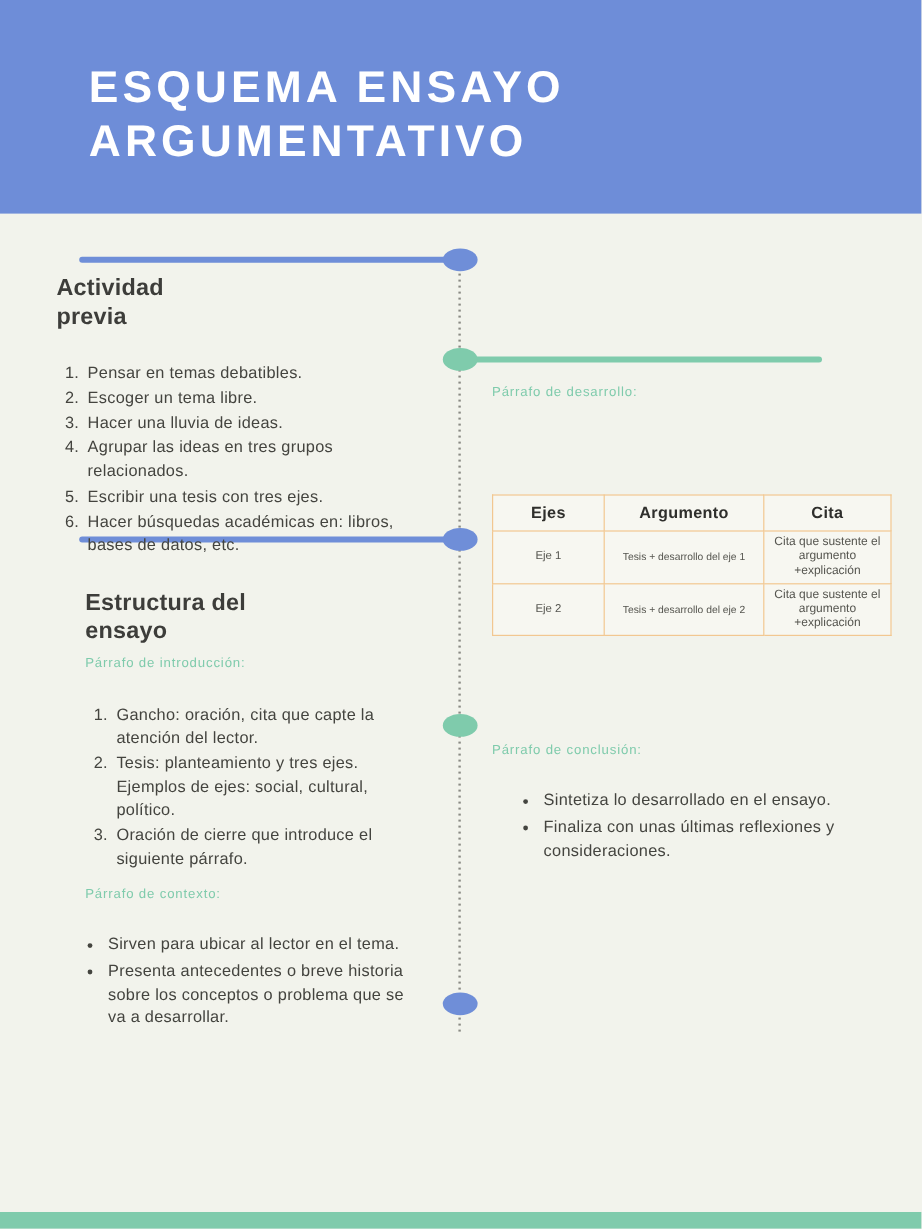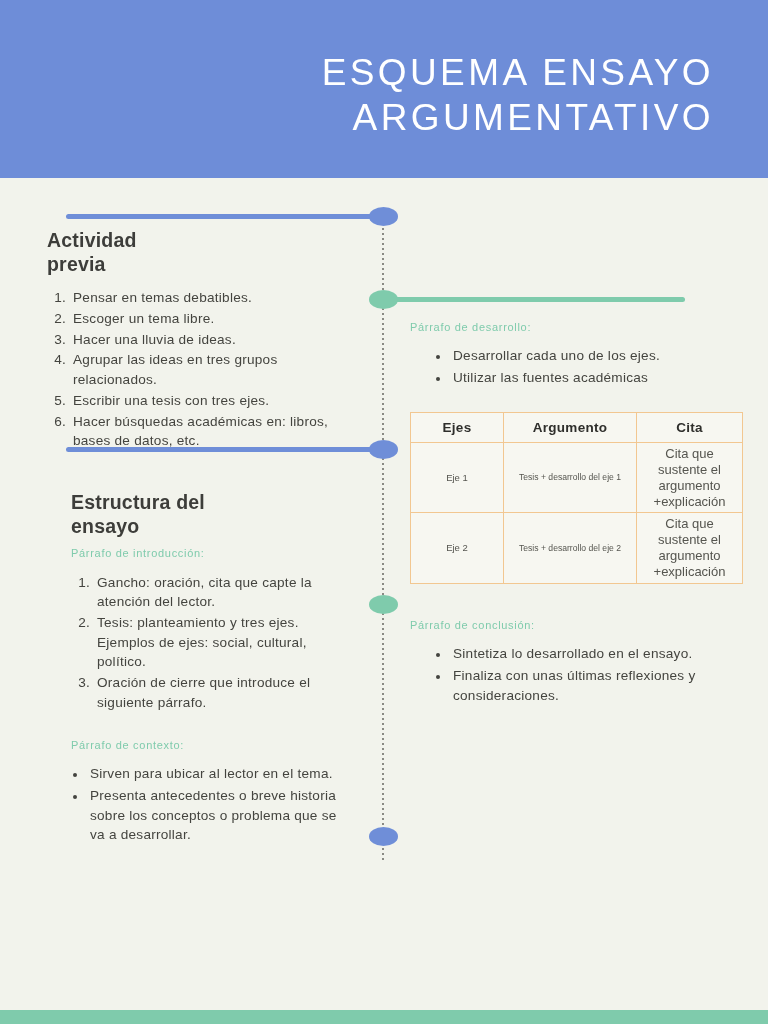--- a/index.html
+++ b/index.html
@@ -29,25 +29,24 @@
     background: #6e8dd8;
   }
   .header-title {
     position: absolute;
     left: 74px;
     top: 50px;
     width: 640px;
     color: #ffffff;
     font-size: 37px;
     line-height: 1.22;
-    font-weight: 400;
+    font-weight: 700;
     letter-spacing: 3.4px;
     text-transform: uppercase;
     white-space: pre-line;
-    text-align: right;
   }
 
   
   .footer-band {
     position: absolute;
     left: 0;
     bottom: 0;
     width: 768px;
     height: 14px;
     background: #7fcbac;
@@ -130,21 +129,21 @@
     color: #7fcbac;
     font-size: 11px;
     font-weight: 400;
     letter-spacing: 0.7px;
     line-height: 1.3;
   }
   .sub-title.indented { padding-left: 24px; }
   .sub-title.pad-top  { margin-top: 8px; }
 
   ol.steps, ul.bullets {
-    margin-top: 12px;
+    margin-top: 25px;
     color: #44443f;
     font-size: 13.6px;
     line-height: 1.45;
     letter-spacing: 0.25px;
   }
   ol.steps {
     padding-left: 23px;
     list-style: decimal;
   }
   ol.steps.indented { padding-left: 47px; }
@@ -181,21 +180,21 @@
     height: 30px;
     letter-spacing: 0.3px;
   }
   table.ejes td {
     height: 38px;
     padding: 3px 5px;
     line-height: 1.22;
   }
   td.c-eje  { font-size: 9.5px; }
   td.c-arg  { font-size: 8.6px; }
-  td.c-cita { font-size: 13px; }
+  td.c-cita { font-size: 10px; }
 
   col.w-eje  { width: 93px; }
   col.w-arg  { width: 133px; }
   col.w-cita { width: 106px; }
 </style>
 </head>
 <body>
 
 <div id="poster">
 
@@ -243,24 +242,20 @@
     <ol class="steps indented">
       <li>Gancho: oración, cita que capte la atención del lector.</li>
       <li>Tesis: planteamiento y tres ejes.
 Ejemplos de ejes: social, cultural, político.</li>
       <li>Oración de cierre que introduce el siguiente párrafo.</li>
     </ol>
   </section>
 
   <section class="col-right blk-desarrollo">
     <h3 class="sub-title">Párrafo de desarrollo:</h3>
-    <ul class="bullets">
-      <li>Desarrollar cada uno de los ejes.</li>
-      <li>Utilizar las fuentes académicas</li>
-    </ul>
   </section>
 
   <section class="col-right blk-tabla">
     <table class="ejes">
       <colgroup>
         <col class="w-eje">
           <col class="w-arg">
           <col class="w-cita">
       </colgroup>
       <thead>

